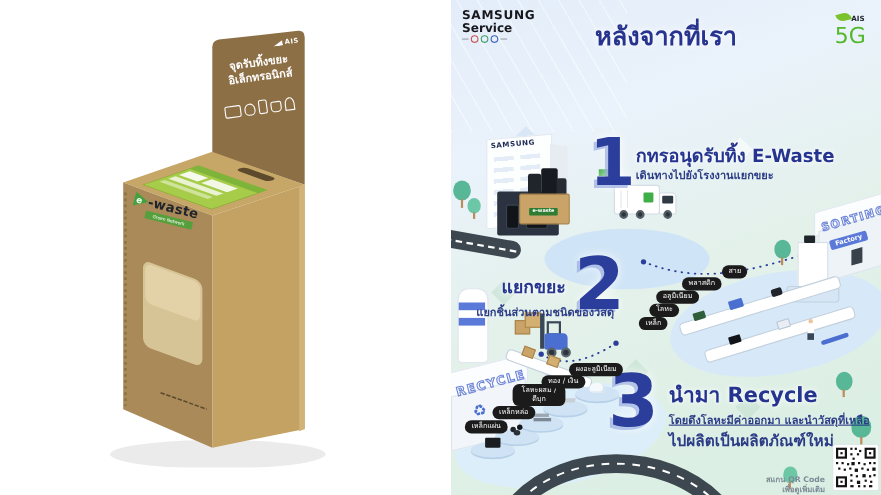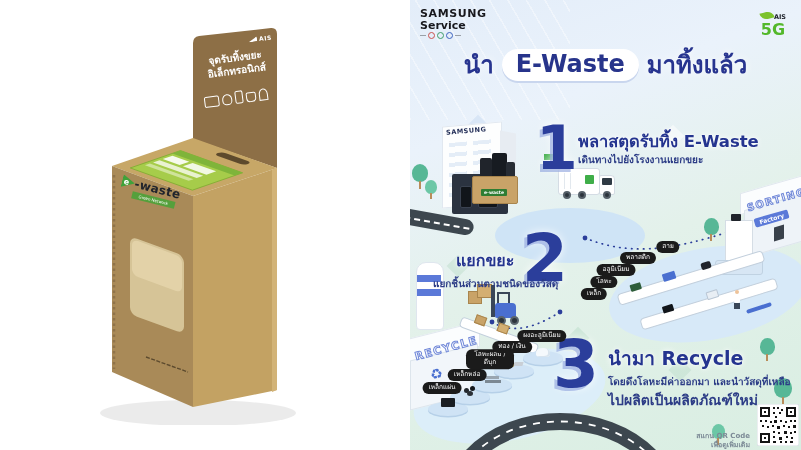--- a/index.html
+++ b/index.html
@@ -36,21 +36,21 @@
   .sam-logo{left:10px;top:8px;color:#17171c;line-height:1.05;}
   .sam-l1{font-size:11px;font-weight:800;letter-spacing:.6px;}
   .sam-l2{font-size:11px;font-weight:bold;}
   .sam-dots{display:flex;align-items:center;gap:2px;margin-top:1px;}
   .sam-dash{width:6px;height:1px;background:#9aa0a8;}
   .sam-dot{width:5px;height:5px;border-radius:50%;}
   .ais-logo{right:8px;top:6px;width:40px;text-align:center;line-height:1;}
   .ais-leaf{width:14px;height:7px;background:#7cc22c;border-radius:0 10px 0 10px;
             transform:rotate(-14deg);display:inline-block;}
   .ais-name{font-size:6.5px;font-weight:800;color:#20242c;}
-  .ais-5g{font-size:16px;font-weight:700;color:#53b82b;}
+  .ais-5g{font-size:20px;font-weight:400;color:#53b82b;}
 
   .title1{left:0;top:15px;width:100%;text-align:center;font-size:23px;font-weight:800;color:#27348f;
           text-shadow:0 0 8px #fff,0 0 2px #fff;}
   .title2{left:0;top:45px;width:100%;display:flex;justify-content:center;align-items:center;gap:8px;
           font-size:24px;font-weight:800;color:#27348f;text-shadow:0 0 8px #fff;}
   .ew-pill{background:#fff;border-radius:22px;padding:1px 14px 3px;color:#27348b;
            box-shadow:0 2px 0 #c9d6ee;text-shadow:none;}
   .subtitle{left:0;top:88px;width:100%;text-align:center;font-size:12px;font-weight:bold;color:#2b3a84;}
 
   .bignum{font-weight:800;color:#2b3e9b;line-height:1;
@@ -180,25 +180,21 @@
         <span class="sam-dash"></span>
       </div>
     </div>
     <div class="a ais-logo">
       <div>
         <span class="ais-leaf"></span><span class="ais-name">AIS</span>
       </div>
       <div class="ais-5g">5G</div>
     </div>
 
-    <div class="a title2">
-      <span>นำ</span>
-      <span class="ew-pill">E-Waste</span>
-      <span>มาทิ้งแล้ว</span>
-    </div>
+    <div class="a title1">หลังจากที่เรา</div>
 
     <div class="a" style="left:20px;top:118px;width:110px;height:104px;z-index:3;">
       <div class="a" style="left:12px;top:6px;width:58px;height:80px;background:#fdfefe;border:1px solid #e1e8f0;transform:skewY(-5deg);">
         <div class="a" style="left:6px;top:16px;width:18px;height:58px;background:repeating-linear-gradient(180deg,#e4edf7 0 4px,transparent 4px 10px);"></div>
         <div class="a" style="left:30px;top:16px;width:18px;height:58px;background:repeating-linear-gradient(180deg,#e4edf7 0 4px,transparent 4px 10px);"></div>
       </div>
       <div class="a" style="left:16px;top:9px;transform:rotate(-5deg);font-size:6.5px;font-weight:800;color:#1e2a54;letter-spacing:.5px;">SAMSUNG</div>
       <div class="a" style="left:70px;top:14px;width:16px;height:70px;background:#e7ecf2;transform:skewY(10deg);"></div>
       <div class="a" style="left:22px;top:56px;width:56px;height:40px;background:#2b3340;border-radius:2px;">
         <div class="a" style="left:8px;top:12px;width:10px;height:20px;background:#11151a;border:1px solid #3a4250;border-radius:2px;"></div>
@@ -225,21 +221,21 @@
       </div>
       <div class="a" style="left:41px;top:11px;width:14px;height:18px;background:#fff;border:1px solid #d4dce4;border-radius:2px 4px 2px 2px;">
         <div class="a" style="left:2px;top:2px;width:10px;height:7px;background:#2f3a44;border-radius:1px;"></div>
       </div>
       <div class="a" style="left:5px;top:27px;width:8px;height:8px;background:#2c343c;border:2px solid #555f68;border-radius:50%;box-sizing:border-box;"></div>
       <div class="a" style="left:20px;top:27px;width:8px;height:8px;background:#2c343c;border:2px solid #555f68;border-radius:50%;box-sizing:border-box;"></div>
       <div class="a" style="left:45px;top:27px;width:8px;height:8px;background:#2c343c;border:2px solid #555f68;border-radius:50%;box-sizing:border-box;"></div>
     </div>
 
     <div class="a bignum" style="left:126px;top:118px;font-size:60px;z-index:5;">1</div>
-    <div class="a s-head" style="left:168px;top:128px;font-size:16.5px;z-index:5;">พลาสตุดรับทิ้ง E-Waste</div>
+    <div class="a s-head" style="left:168px;top:128px;font-size:16.5px;z-index:5;">กทรอนุดรับทิ้ง E-Waste</div>
     <div class="a s-desc" style="left:168px;top:152px;font-size:10px;z-index:5;text-align:right;">เดินทางไปยังโรงงานแยกขยะ</div>
 
     <div class="a" style="left:330px;top:178px;width:64px;height:76px;z-index:3;">
       <div class="a" style="left:0;top:6px;width:62px;height:20px;background:#fbfdfe;border:1px solid #e0e7ee;transform:skewY(-16deg);"></div>
       <div class="a" style="left:4px;top:24px;width:56px;height:46px;background:#eef3f8;border:1px solid #dde5ec;transform:skewY(-16deg);"></div>
       <div class="a outline-sign" style="left:6px;top:16px;font-size:10px;transform:rotate(-16deg);">SORTING</div>
       <div class="a tag" style="left:14px;top:36px;transform:rotate(-16deg);">Factory</div>
       <div class="a" style="left:34px;top:48px;width:10px;height:14px;background:#39414b;transform:skewY(-16deg);"></div>
     </div>
 
@@ -317,21 +313,21 @@
     <div class="a" style="left:126px;top:348px;width:14px;height:9px;background:#f5f9fc;border-radius:50% 50% 30% 30%;z-index:4;box-shadow:inset -2px -1px 0 #d8e4ee;"></div>
 
     <div class="bpill" style="left:32px;top:388px;">เหล็กแผ่น</div>
     <div class="bpill" style="left:57px;top:375px;">เหล็กหล่อ</div>
     <div class="bpill wrap" style="left:80px;top:359px;">โลหะผสม / ดีบุก</div>
     <div class="bpill" style="left:102px;top:347px;">ทอง / เงิน</div>
     <div class="bpill" style="left:132px;top:336px;">ผงอะลูมิเนียม</div>
 
     <div class="a bignum" style="left:143px;top:332px;font-size:66px;z-index:5;">3</div>
     <div class="a s-head" style="left:198px;top:343px;font-size:19px;z-index:5;">นำมา Recycle</div>
-    <div class="a s-desc" style="left:198px;top:374px;font-size:10px;z-index:5;">โดยดึงโลหะมีค่าออกมา และนำวัสดุที่เหลือ</div>
+    <div class="a s-desc" style="left:198px;top:374px;font-size:10px;z-index:5;text-decoration:underline;">โดยดึงโลหะมีค่าออกมา และนำวัสดุที่เหลือ</div>
     <div class="a s-desc" style="left:198px;top:389px;font-size:14px;z-index:5;">ไปผลิตเป็นผลิตภัณฑ์ใหม่</div>
 
     <div class="a qr-cap" style="left:268px;top:419px;width:72px;z-index:5;margin-top:13px;">
       <div>สแกน QR Code</div>
       <div>เพื่อดูเพิ่มเติม</div>
     </div>
     <svg class="a" style="left:347px;top:404px;z-index:5;" width="42" height="42" viewBox="0 0 42 42">
       <rect x="0" y="0" width="42" height="42" rx="2" fill="#fff" stroke="#d7dde3"></rect>
       <g fill="#141414">
         <rect x="3" y="3" width="10" height="10"></rect>

